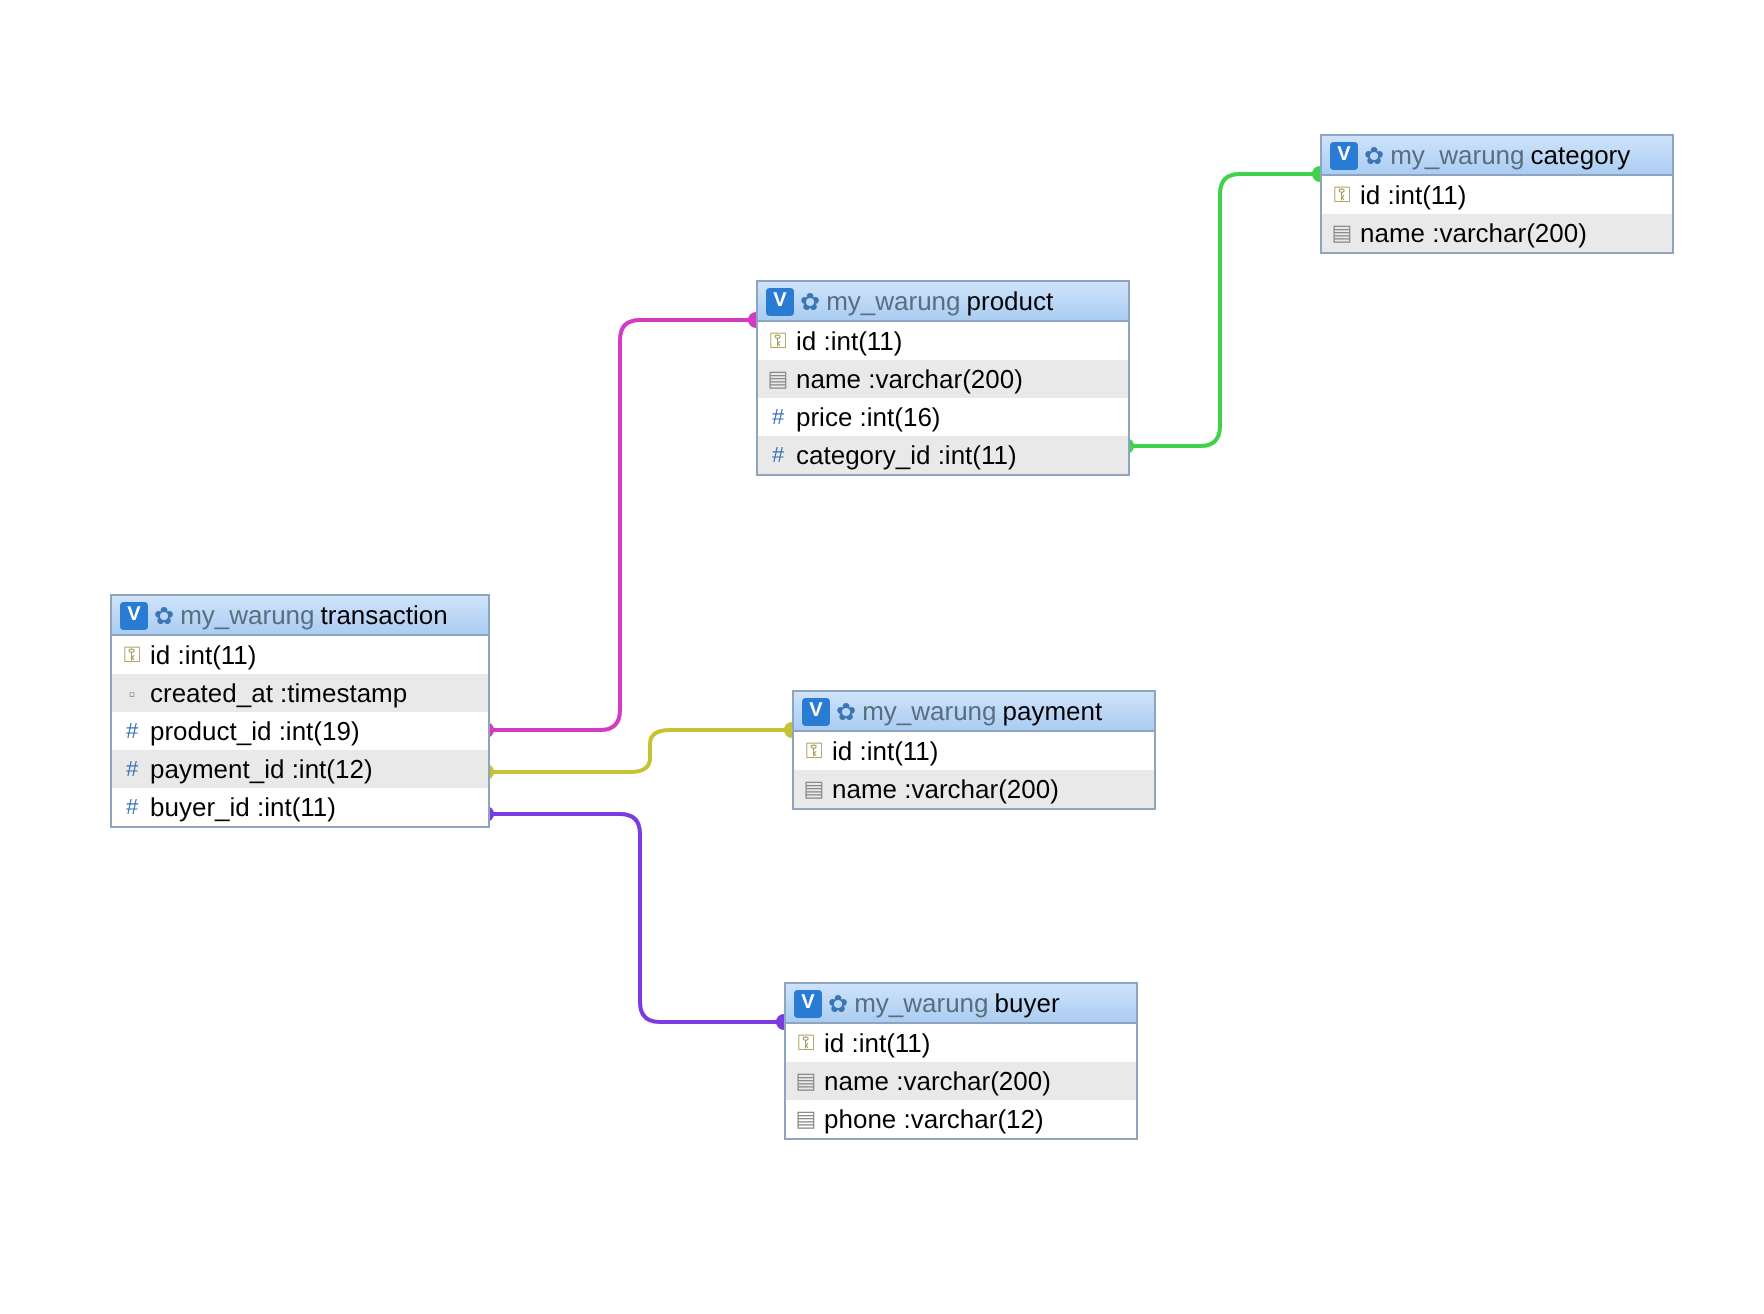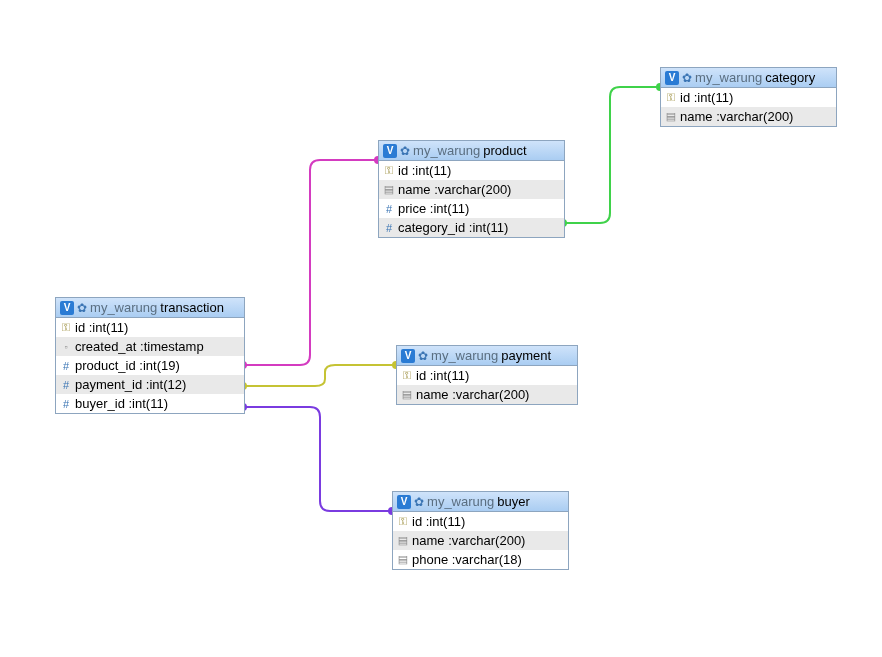--- a/index.html
+++ b/index.html
@@ -78,21 +78,21 @@
   <div class="row">
       <span class="ico">⚿</span>
       <span>id :int(11)</span>
     </div>
   <div class="row alt">
       <span class="ico doc">▤</span>
       <span>name :varchar(200)</span>
     </div>
   <div class="row">
       <span class="ico hash">#</span>
-      <span>price :int(11)</span>
+      <span>price :int(16)</span>
     </div>
   <div class="row alt">
       <span class="ico hash">#</span>
       <span>category_id :int(11)</span>
     </div>
 </div>
 
 <div class="table" style="left:660px;top:67px;width:175px">
   <div class="hdr">
     <span class="vbadge">V</span>
@@ -137,15 +137,15 @@
   <div class="row">
       <span class="ico">⚿</span>
       <span>id :int(11)</span>
     </div>
   <div class="row alt">
       <span class="ico doc">▤</span>
       <span>name :varchar(200)</span>
     </div>
   <div class="row">
       <span class="ico doc">▤</span>
-      <span>phone :varchar(18)</span>
+      <span>phone :varchar(12)</span>
     </div>
 </div>
 
 </body></html>

